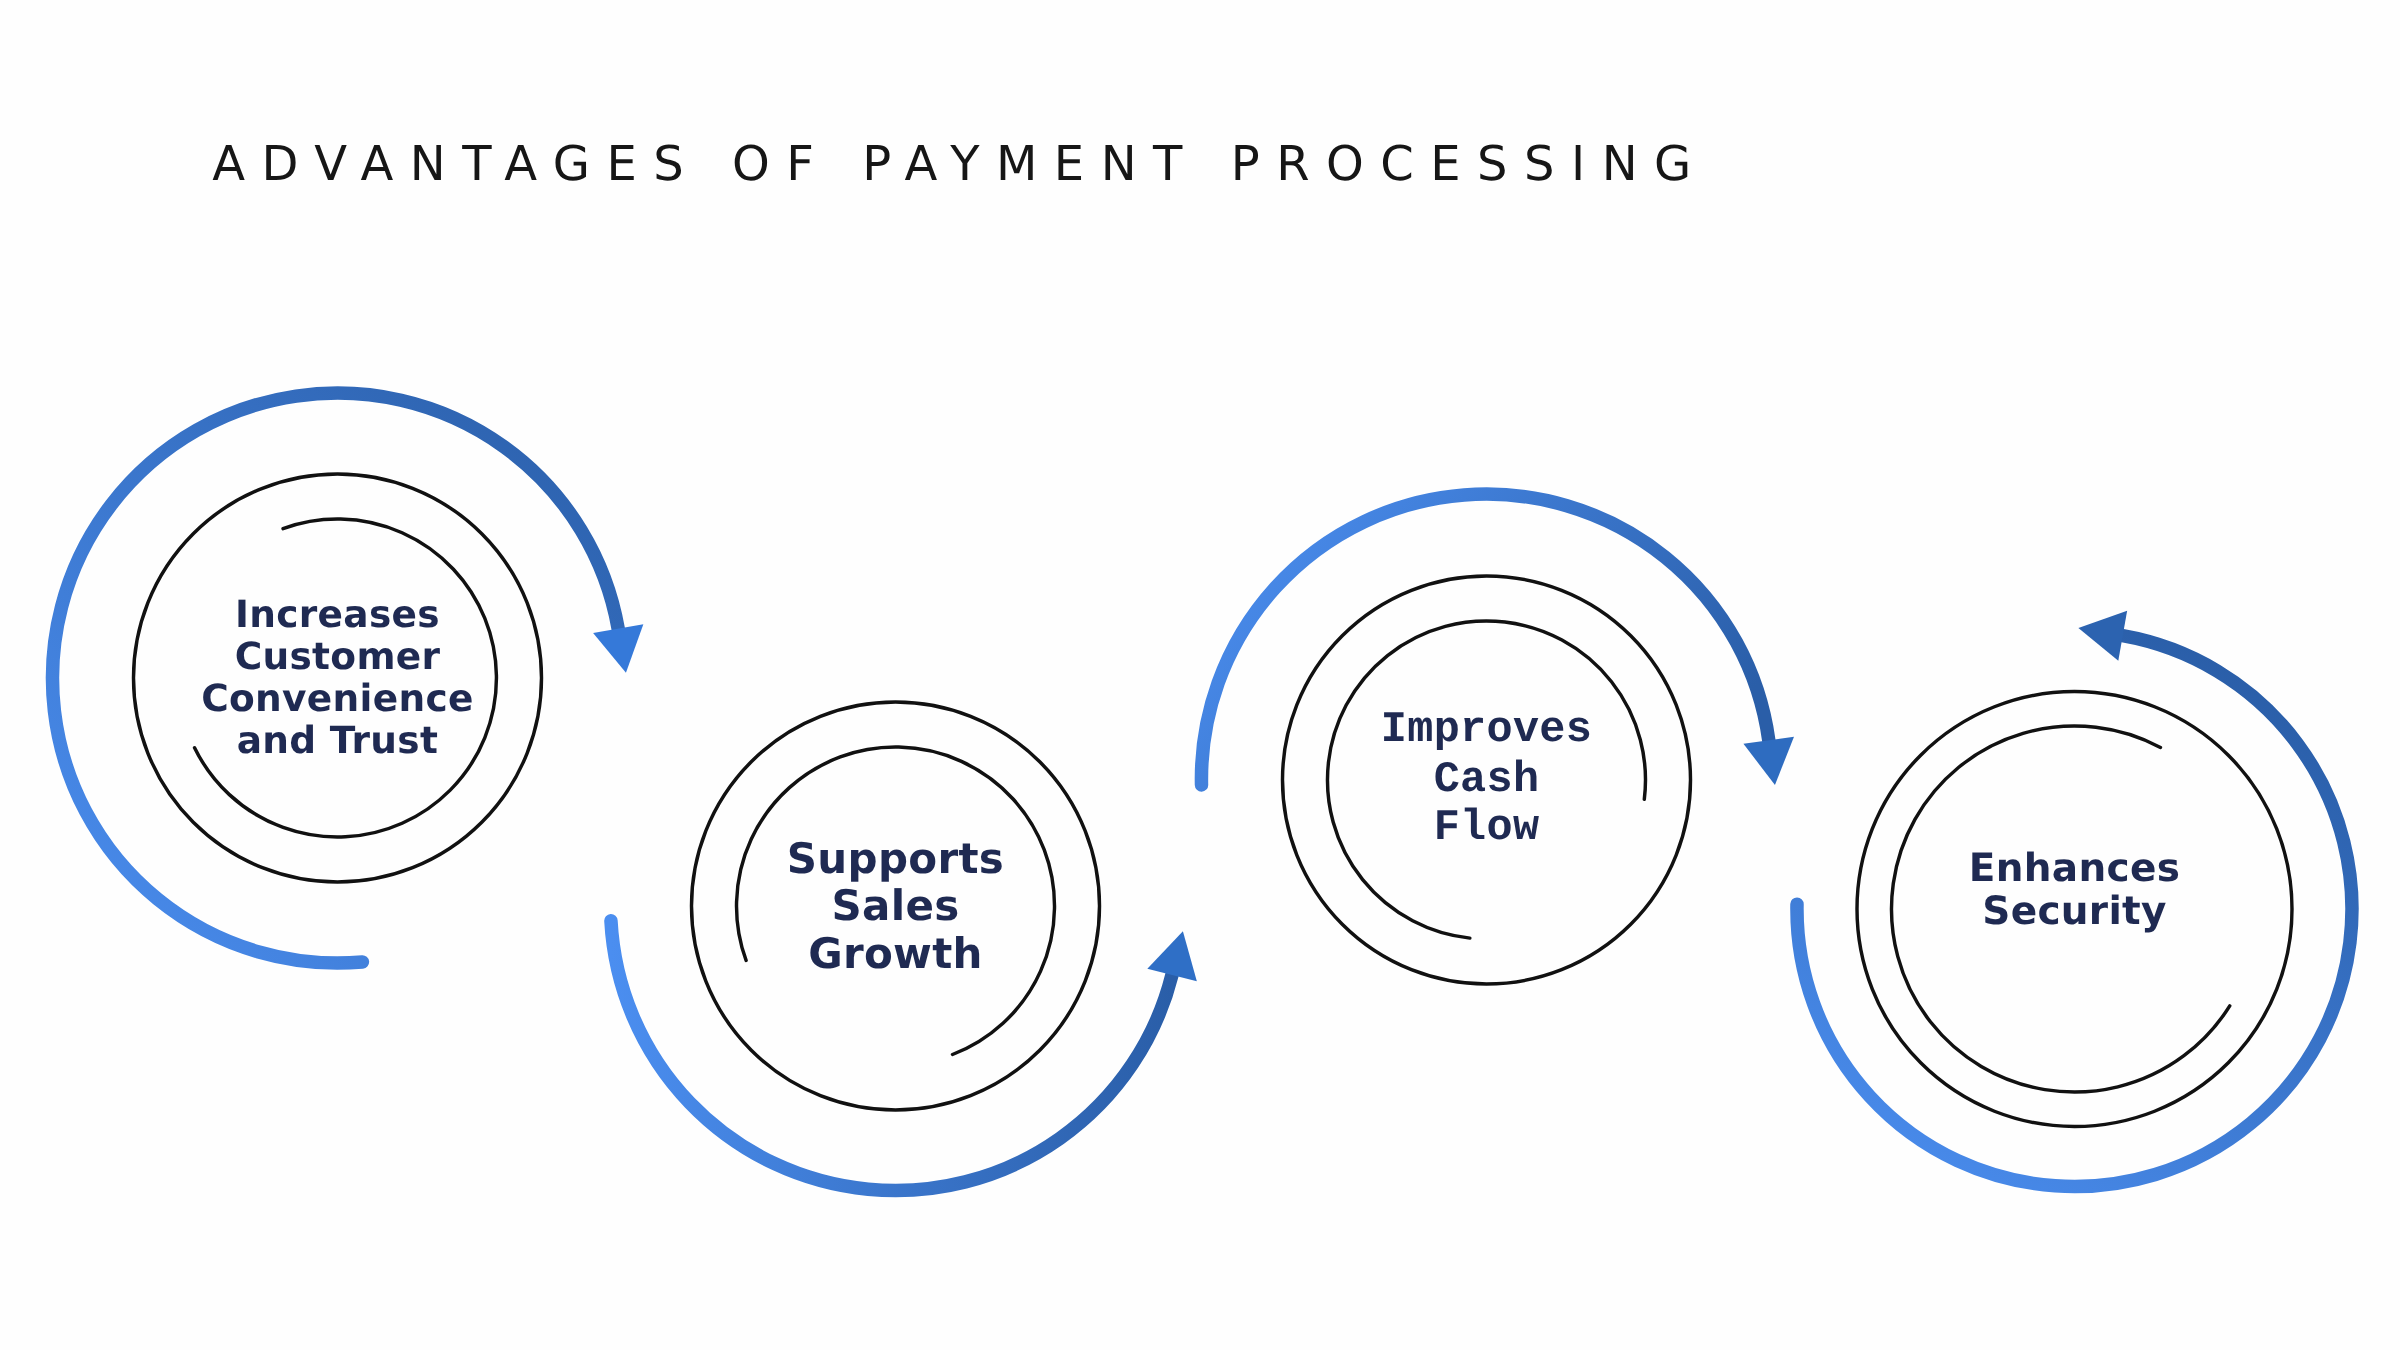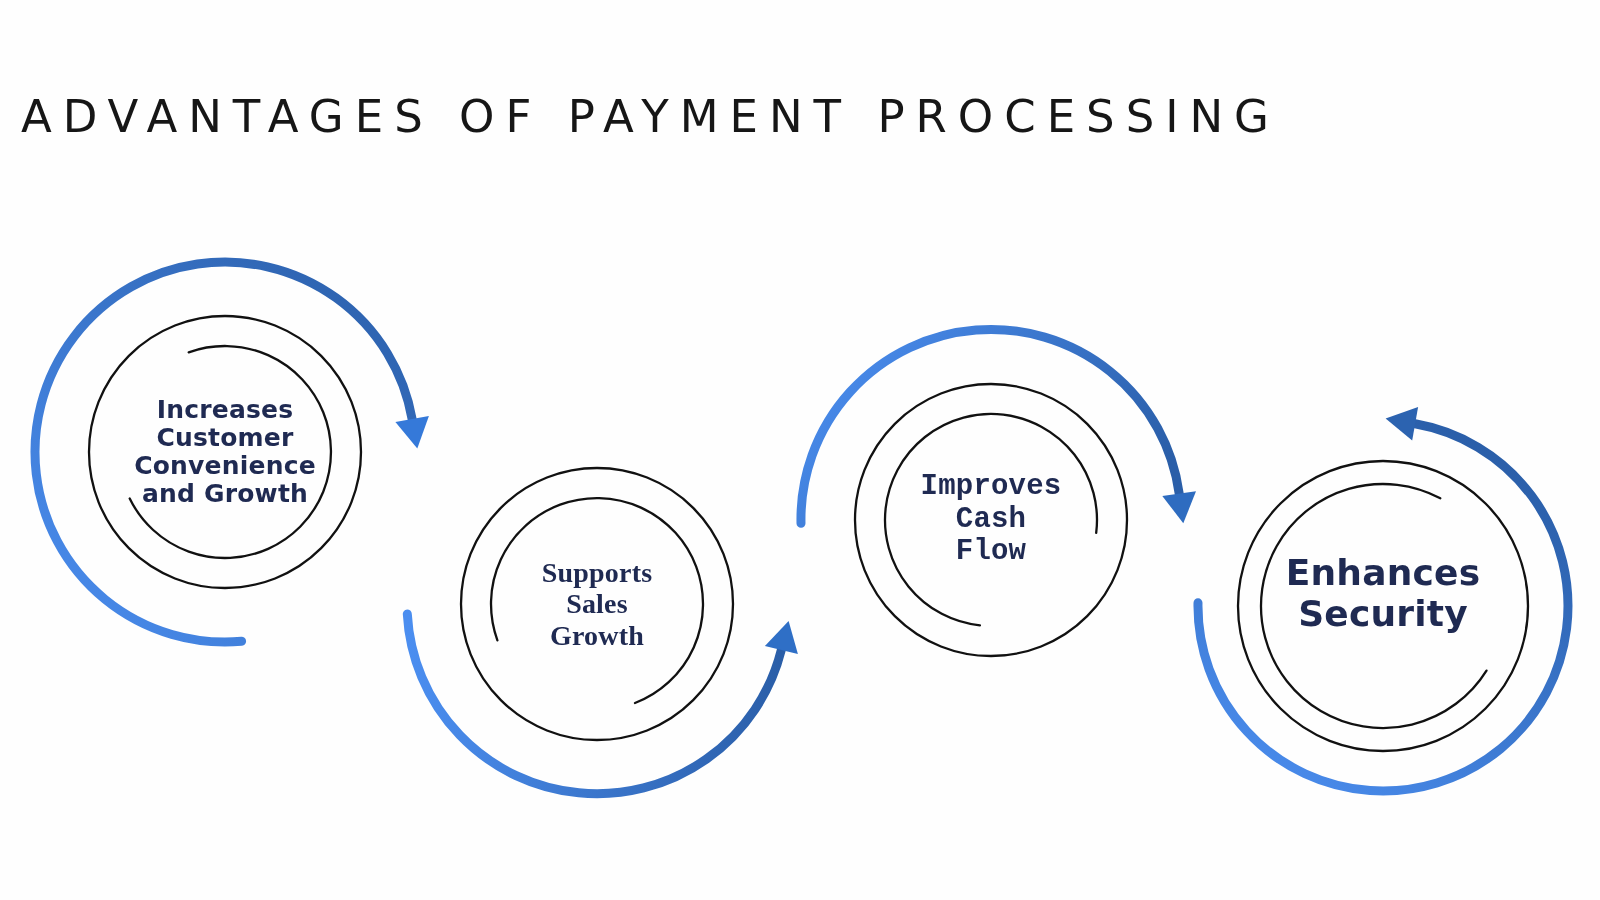--- a/index.html
+++ b/index.html
@@ -3,41 +3,41 @@
 <meta charset="utf-8">
 <style>
   html,body { margin:0; padding:0; }
   body {
     width:1600px; height:900px; position:relative; overflow:hidden;
     background:#fefefe;
     font-family:"DejaVu Sans", "Liberation Sans", sans-serif;
   }
   .title {
     position:absolute; top:90px; left:0; width:1280px; margin:0;
-    text-align:right; font-size:45px; font-weight:500;
+    text-align:center; font-size:32px; font-weight:500;
     letter-spacing:11px; color:#161616; line-height:1.2;
     font-family:"DejaVu Sans", "Liberation Sans", sans-serif;
   }
   .unit { position:absolute; width:420px; height:420px; }
   .unit svg { position:absolute; left:0; top:0; }
   .label {
     position:absolute; left:0; top:0; right:0; bottom:0;
     display:flex; align-items:center; justify-content:center;
     text-align:center; white-space:pre-line;
     font-weight:bold; color:#1f2a52; line-height:1.13; letter-spacing:0.2px;
     font-family:"DejaVu Sans", "Liberation Sans", sans-serif;
   }
   .u1 { left:15px;   top:242px; }
   .u2 { left:387px;  top:394px; }
   .u3 { left:781px;  top:310px; }
   .u4 { left:1173px; top:396px; }
   .u1 .label { font-size:25px; }
-  .u2 .label { font-size:28px;font-family:Liberation Serif, serif; }
+  .u2 .label { font-size:28px; }
   .u3 .label { font-size:29px;font-family:Liberation Mono, monospace; }
-  .u4 .label { font-size:36px; transform:translateY(-12px); }
+  .u4 .label { font-size:26px; transform:translateY(-12px); }
 </style>
 </head>
 <body>
 
 <div>
 
   <h1 class="title">ADVANTAGES OF PAYMENT PROCESSING</h1>
 
   <div class="unit u1">
     <svg width="420" height="420" viewBox="-210 -210 420 420">
@@ -48,21 +48,21 @@
         </linearGradient>
       </defs>
       <circle cx="0" cy="0" r="136" fill="none" stroke="#111111" stroke-width="2.3"></circle>
       <path d="M -36.3 -99.6 A 106 106 0 1 1 -95.3 46.5" fill="none" stroke="#111111" stroke-width="2.3" stroke-linecap="round"></path>
       <path d="M 16.6 189.3 A 190 190 0 1 1 187.1 -33.0" fill="none" stroke="url(#g1)" stroke-width="9" stroke-linecap="round"></path>
       <path d="M 203.9 -35.9 L 170.4 -30.0 L 192.3 -3.5 Z" fill="#3579d9"></path>
     </svg>
     <div class="label">Increases
 Customer
 Convenience
-and Growth</div>
+and Trust</div>
   </div>
 
   <div class="unit u2">
     <svg width="420" height="420" viewBox="-210 -210 420 420">
       <defs>
         <linearGradient id="g2" x1="0" y1="0" x2="1" y2="0">
           <stop offset="0" stop-color="#4b8ef0"></stop>
           <stop offset="1" stop-color="#2a5ea8"></stop>
         </linearGradient>
       </defs>

